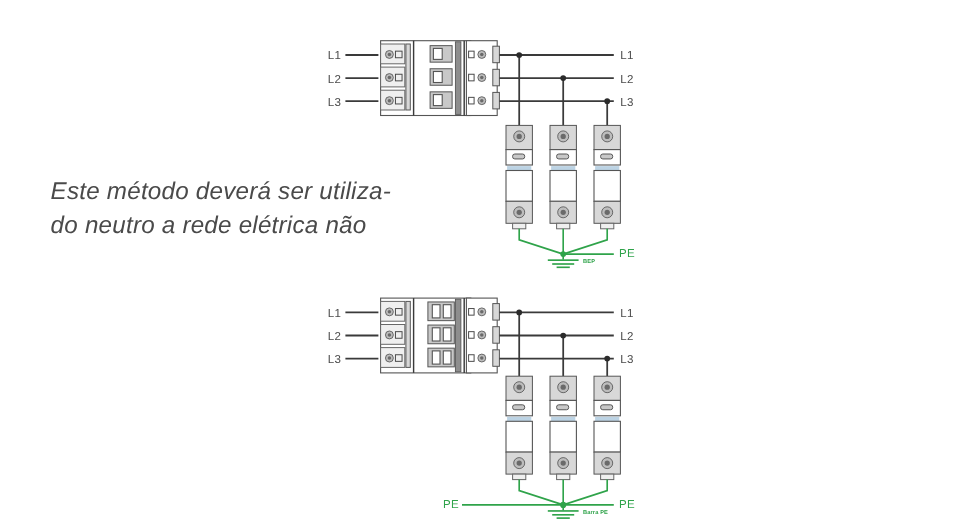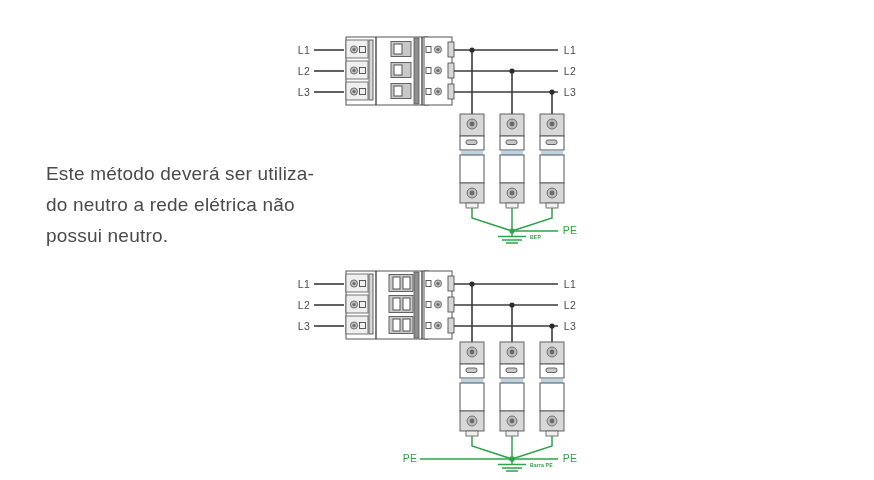--- a/index.html
+++ b/index.html
@@ -17,25 +17,26 @@
   }
 
   
   #description-text {
     position: absolute;
     left: 46px;
     top: 158px;
     width: 340px;
   }
   #description-text .desc-line {
-    font-size: 19px;
+    font-size: 22px;
     line-height: 31px;
     color: #4a4a4a;
     letter-spacing: 0.2px;
     white-space: pre;
+    font-style: italic;
   }
 
   
   .diagram {
     position: absolute;
     left: 0;
     top: 0;
   }
   #diagram-top  { left: 290px; top: 28px; }
   #diagram-bottom { left: 290px; top: 262px; }
@@ -78,21 +79,20 @@
   .screwdark   { fill: #6a6a6a; }
   .screwlite   { fill: #bdbdbd; stroke:#4a4a4a; stroke-width:0.7; }
   .nofill      { fill: none; stroke: #4a4a4a; stroke-width: 0.9; }
 </style>
 </head>
 <body>
 
 <div id="description-text">
   <div class="desc-line">Este método deverá ser utiliza-</div>
   <div class="desc-line">do neutro a rede elétrica não</div>
-  <div class="desc-line">possui neutro.</div>
 </div>
 
 <div class="diagram" id="diagram-top">
 <svg width="300" height="220" viewBox="0 0 300 220">
 
   <text class="lbl" x="14" y="26" text-anchor="middle">L1</text>
   <text class="lbl" x="14" y="47" text-anchor="middle">L2</text>
   <text class="lbl" x="14" y="68" text-anchor="middle">L3</text>
 
   <g>

